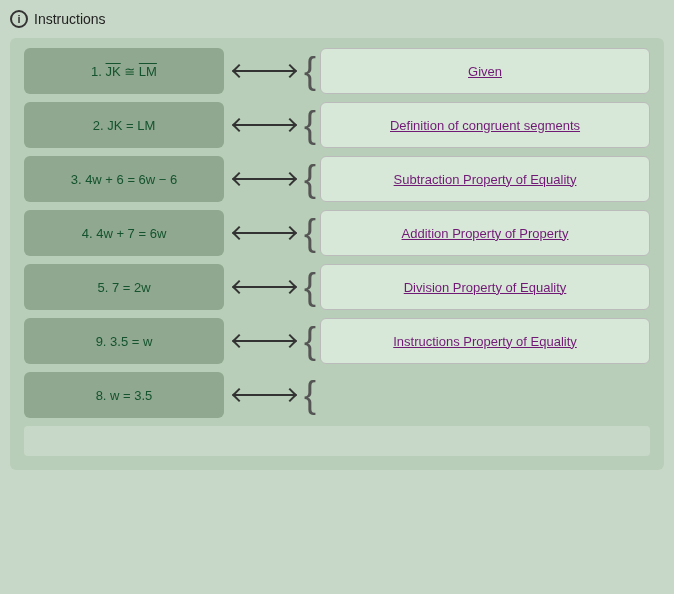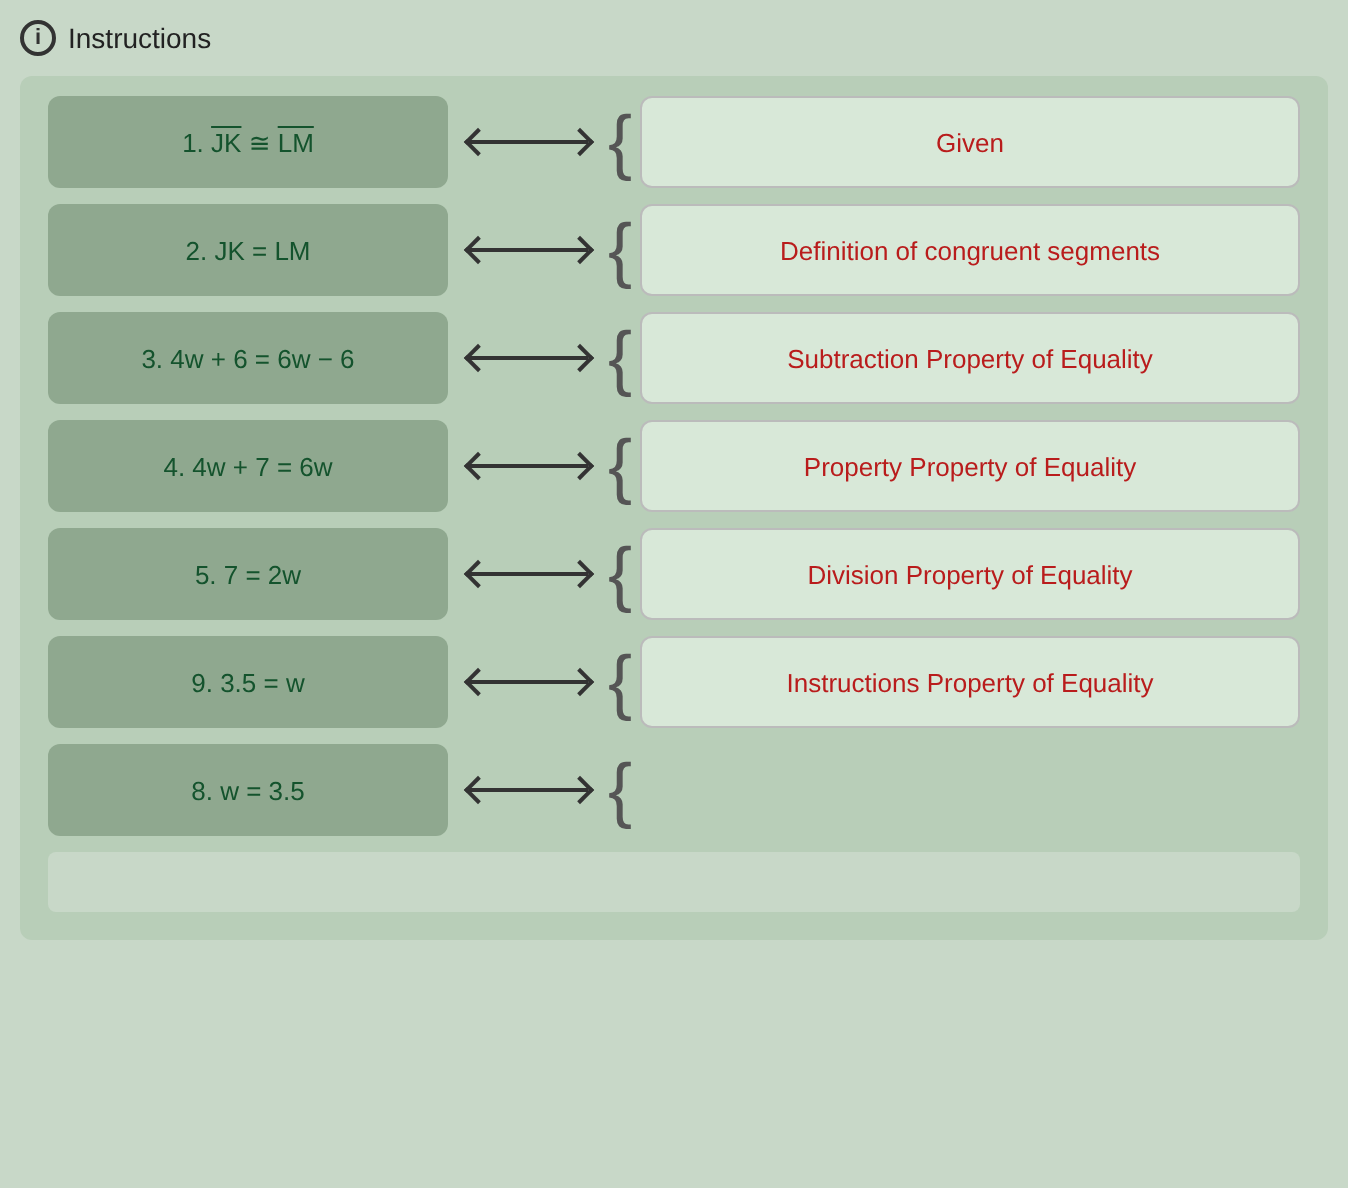--- a/index.html
+++ b/index.html
@@ -107,22 +107,23 @@
       flex: 1;
       min-height: 46px;
       display: flex;
       align-items: center;
       justify-content: center;
       padding: 8px 12px;
       border: 1px solid #bbb;
     }
     .right-box span {
       font-size: 13px;
-      color: #b91c1c;
+      color: #701a75;
       text-align: left;
+      text-decoration: underline;
     }
     .bottom-bar {
       background: #c8d8c8;
       height: 30px;
       border-radius: 4px;
       margin-top: 4px;
     }
     
     .overline {
       text-decoration: overline;
@@ -179,21 +180,21 @@
 
   <div class="proof-row">
     <div class="left-box">
       <span>4. 4w + 7 = 6w</span>
     </div>
     <div class="arrow-area">
       <div class="arrow-line"></div>
     </div>
     <span class="brace">{</span>
     <div class="right-box">
-      <span>Property Property of Equality</span>
+      <span>Addition Property of Property</span>
     </div>
   </div>
 
   <div class="proof-row">
     <div class="left-box">
       <span>5. 7 = 2w</span>
     </div>
     <div class="arrow-area">
       <div class="arrow-line"></div>
     </div>

